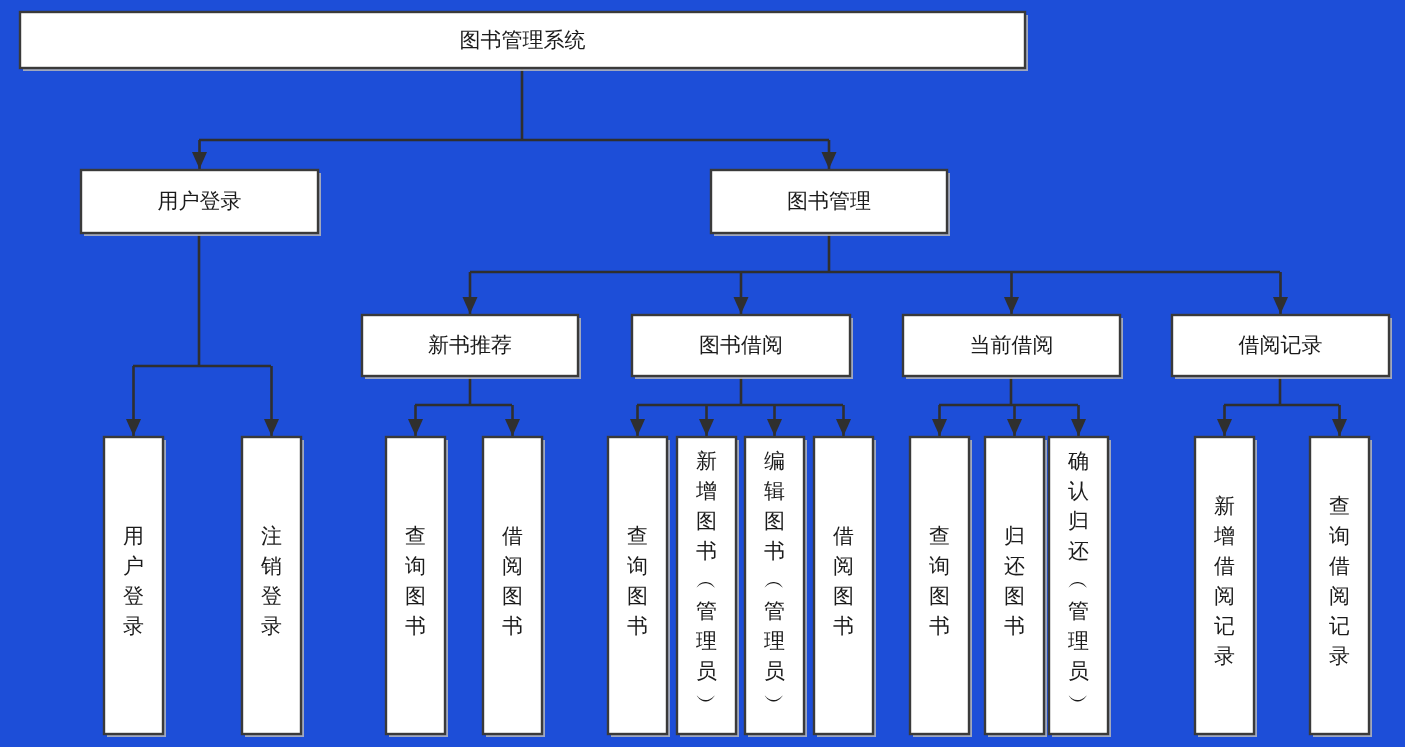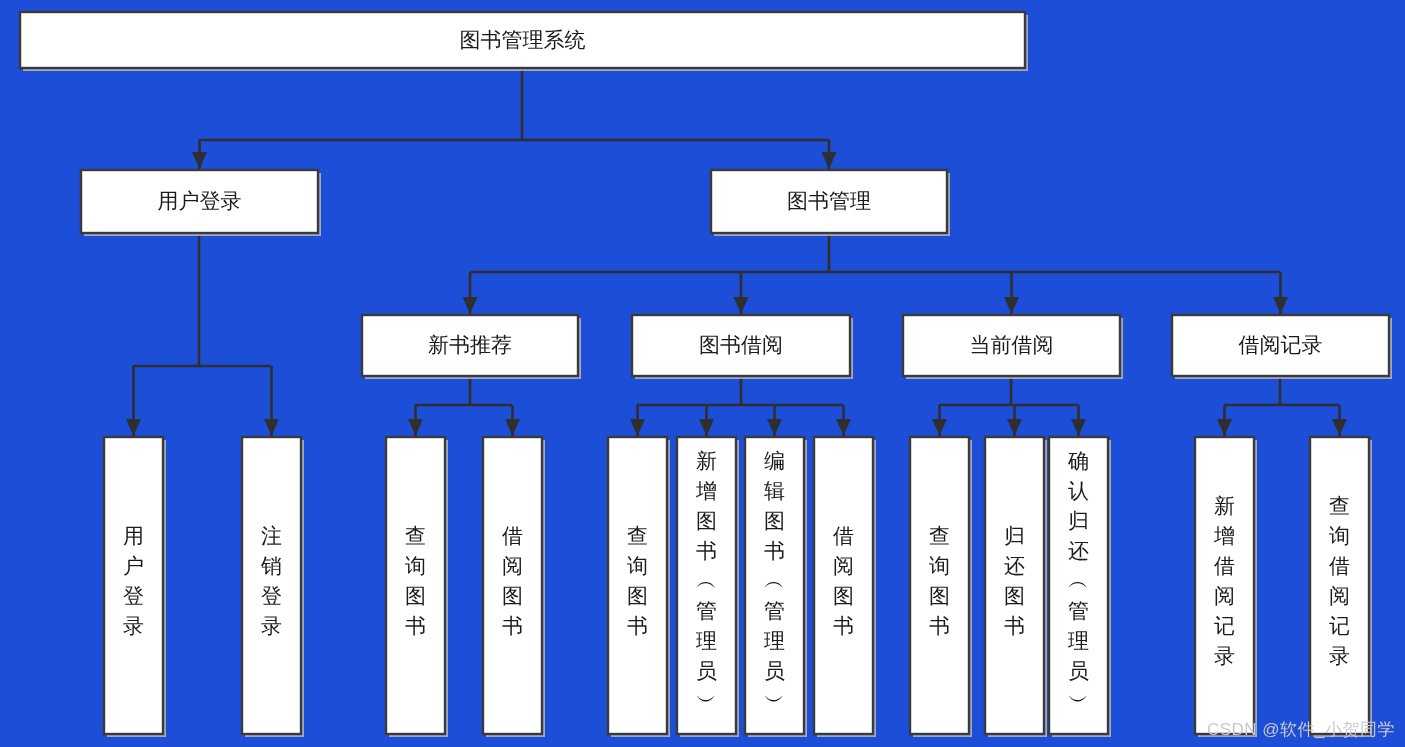--- a/index.html
+++ b/index.html
@@ -229,15 +229,14 @@
           <text x="1224.5" y="512.5" class="node-label-v"><tspan x="1224.5" dy="0">新</tspan><tspan x="1224.5" dy="30">增</tspan><tspan x="1224.5" dy="30">借</tspan><tspan x="1224.5" dy="30">阅</tspan><tspan x="1224.5" dy="30">记</tspan><tspan x="1224.5" dy="30">录</tspan></text>
         </g>
         <g>
           <rect x="1313" y="440" width="59" height="297" class="node-shadow"></rect>
           <rect x="1310" y="437" width="59" height="297" class="node-box"></rect>
           <text x="1339.5" y="512.5" class="node-label-v"><tspan x="1339.5" dy="0">查</tspan><tspan x="1339.5" dy="30">询</tspan><tspan x="1339.5" dy="30">借</tspan><tspan x="1339.5" dy="30">阅</tspan><tspan x="1339.5" dy="30">记</tspan><tspan x="1339.5" dy="30">录</tspan></text>
         </g>
       </g>
   </svg>
 
-  <div class="watermark-text">CSDN @软件_小贺同学</div>
 
 </div>
 
 </body></html>

